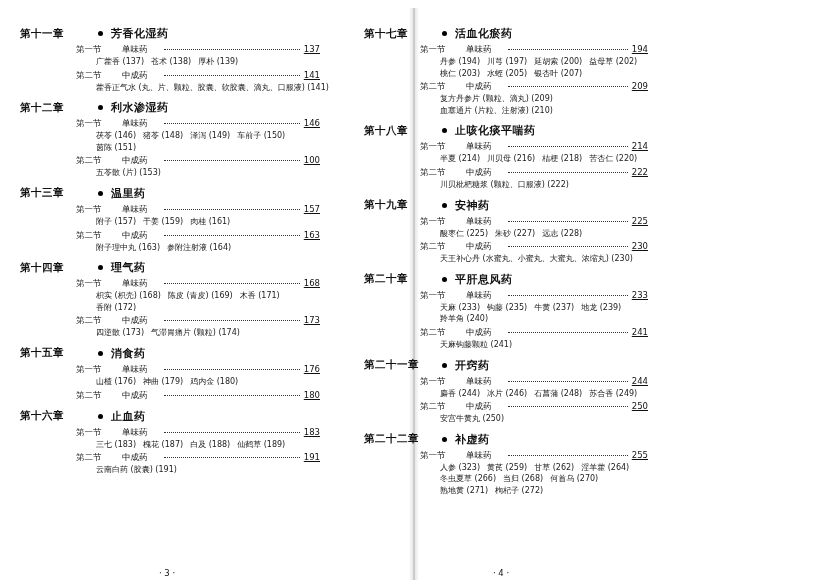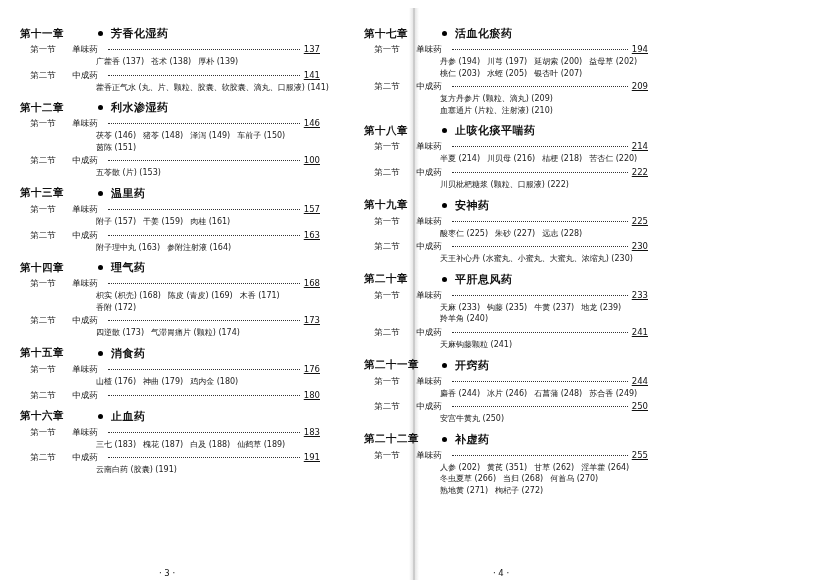--- a/index.html
+++ b/index.html
@@ -62,23 +62,23 @@
     flex: 0 0 5px;
   }
   .chapter-title {
     font-size: 11px;
     font-weight: bold;
   }
   .section {
     display: flex;
     align-items: baseline;
     font-size: 8.5px;
+    margin-left: 56px;
     margin-top: 2px;
     white-space: nowrap;
-    text-align: center;
   }
   .sec-label {
     flex: 0 0 46px;
   }
   .sec-name {
     flex: 0 0 38px;
   }
   .dots {
     flex: 1 1 auto;
     border-bottom: 1px dotted #333;
@@ -419,21 +419,21 @@
           <span class="bullet"></span>
           <span class="chapter-title">补虚药</span>
         </div>
         <div class="section">
           <span class="sec-label">第一节</span>
           <span class="sec-name">单味药</span>
           <span class="dots"></span>
           <span class="pg">255</span>
         </div>
         <div class="entries">
-          <span>人参 (202)</span><span>黄芪 (351)</span><span>甘草 (262)</span><span>淫羊藿 (264)</span><span>冬虫夏草 (266)</span><span>当归 (268)</span><span>何首乌 (270)</span><span>熟地黄 (271)</span><span>枸杞子 (272)</span>
+          <span>人参 (323)</span><span>黄芪 (259)</span><span>甘草 (262)</span><span>淫羊藿 (264)</span><span>冬虫夏草 (266)</span><span>当归 (268)</span><span>何首乌 (270)</span><span>熟地黄 (271)</span><span>枸杞子 (272)</span>
         </div>
       </div>
 
     </div>
     <div class="folio">· 4 ·</div>
   </div>
 
 </div>
 
 </body></html>

